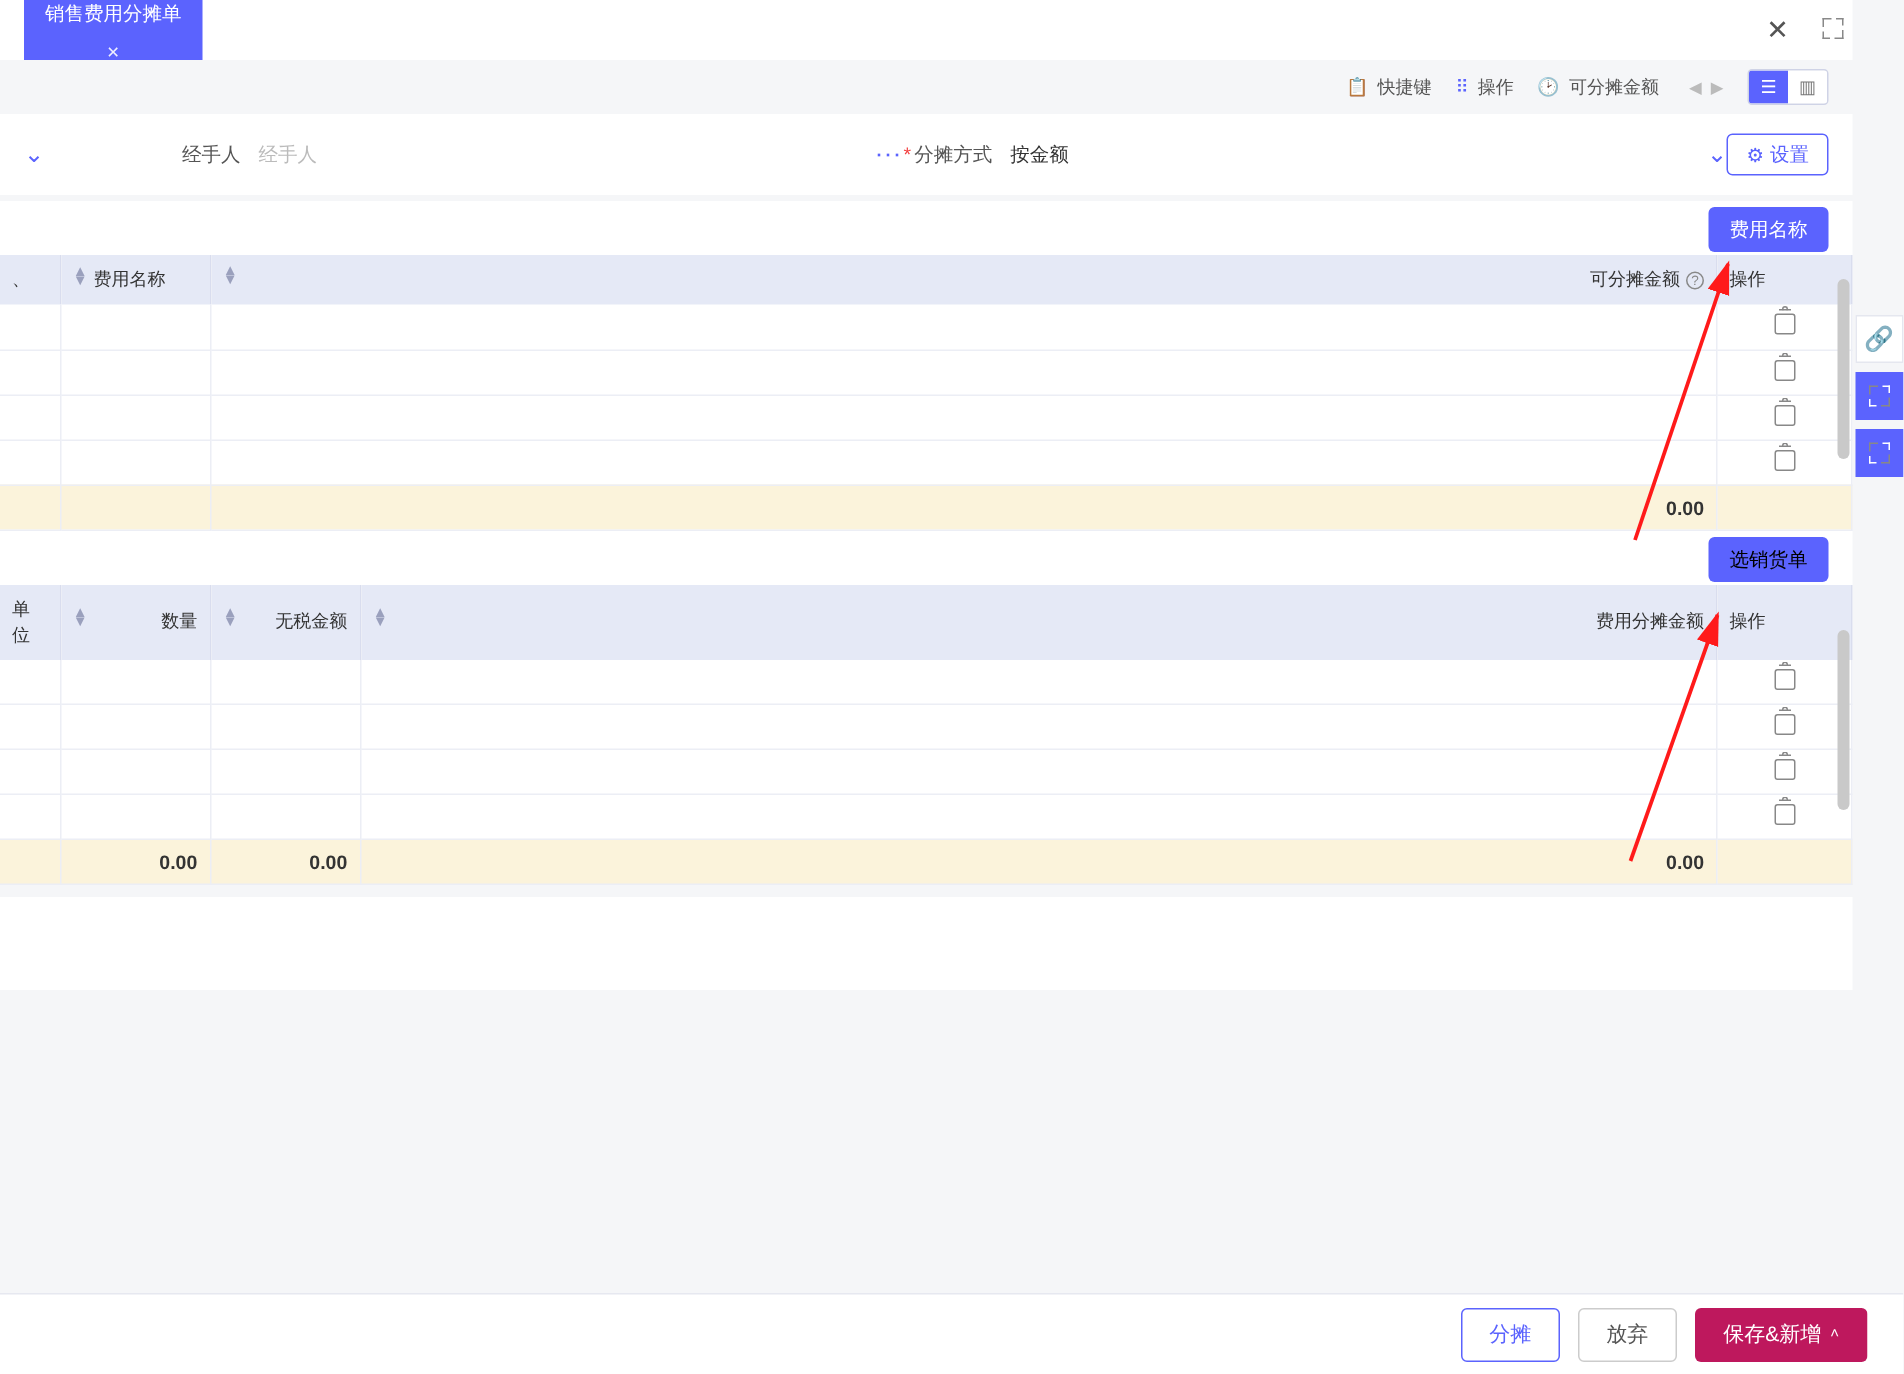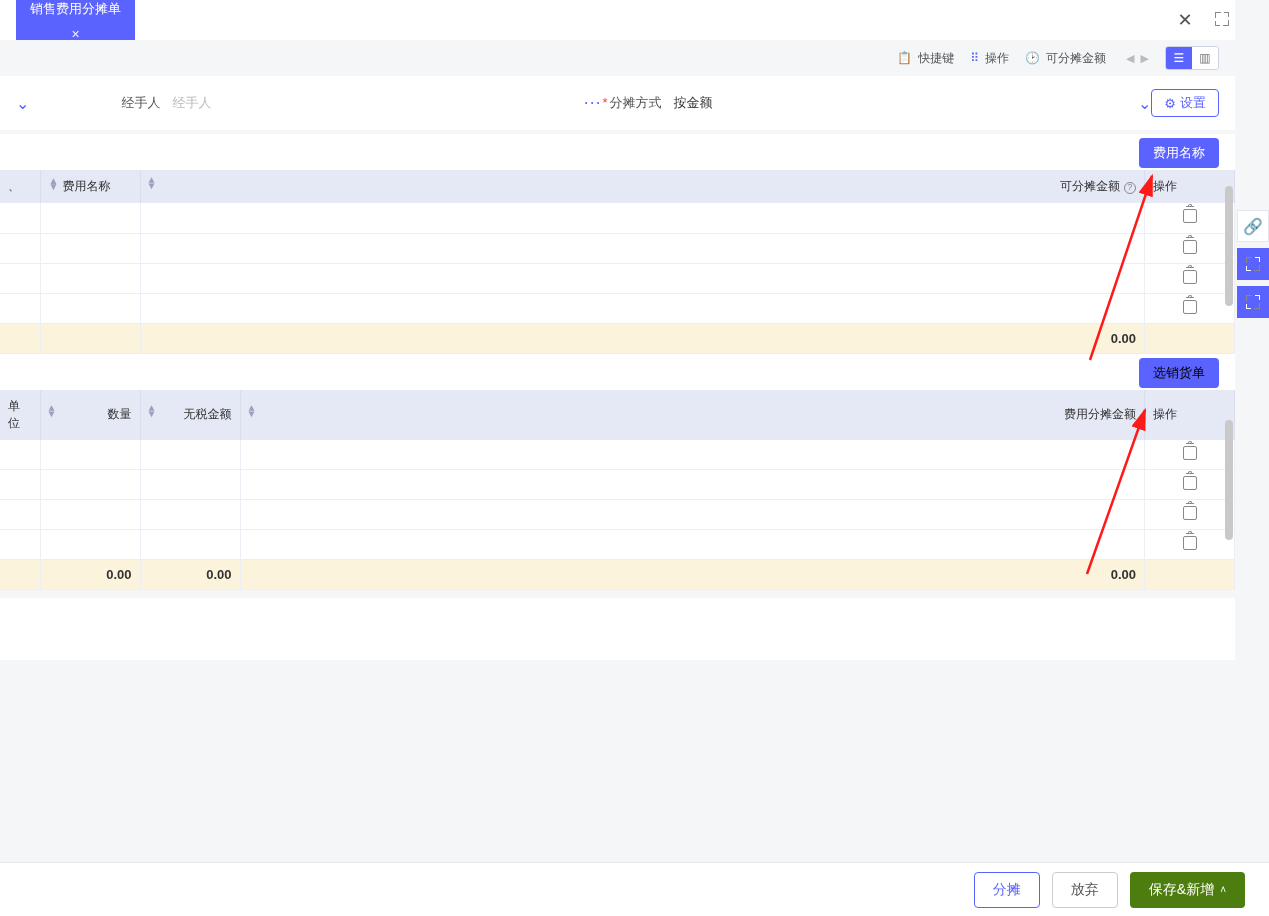--- a/index.html
+++ b/index.html
@@ -128,21 +128,21 @@
   }
   table.grid{
     width:100%; border-collapse:collapse; table-layout:fixed;
   }
   table.grid thead th{
     background:#e5e9f6; color:#333; font-weight:normal;
     font-size:12px; padding:8px 8px; text-align:left;
     border-right:1px solid #d9ddee;
     position:relative;
   }
-  table.grid thead th.right{ text-align:right;font-family:Liberation Mono, monospace;}
+  table.grid thead th.right{ text-align:right;}
   .sorter{ color:#9aa0bd; font-size:10px; display:inline-block; margin-right:4px; line-height:6px;}
   .sorter::before{content:"▲"; display:block;}
   .sorter::after{content:"▼"; display:block;}
   table.grid tbody td{
     border-bottom:1px solid #eceef5; border-right:1px solid #eceef5;
     height:30px; padding:0 8px; text-align:right; font-size:13px;
   }
   table.grid tbody td.op{ text-align:center;}
   .trash{
     display:inline-block; width:14px; height:14px; cursor:pointer;
@@ -187,21 +187,21 @@
     background:#fff; border-top:1px solid #e6e8f0;
     display:flex; align-items:center; justify-content:flex-end;
     gap:12px; padding:0 24px;
   }
   .btn{
     padding:8px 18px; border-radius:4px; font-size:14px; cursor:pointer;
     border:1px solid transparent;
   }
   .btn.ghost-primary{ border-color:#5b63fe; color:#5b63fe; background:#fff;}
   .btn.ghost{ border-color:#ccc; color:#555; background:#fff;}
-  .btn.primary{ background:#4d7c0f; color:#fff; display:flex;align-items:center;gap:6px;}
+  .btn.primary{ background:#be185d; color:#fff; display:flex;align-items:center;gap:6px;}
   .btn.primary .up{ font-size:10px;}
   
   .arrow{ position:absolute; pointer-events:none;}
   .arrow svg{ overflow:visible;}
   
   .vscroll{ position:absolute; right:2px; width:8px; background:#c9c9c9; border-radius:4px;}
   .content-wrap{ position:absolute; top:0; left:0; right:34px; bottom:0;}
   .strip{
     background:#f5f6f8; height:8px;
   }

